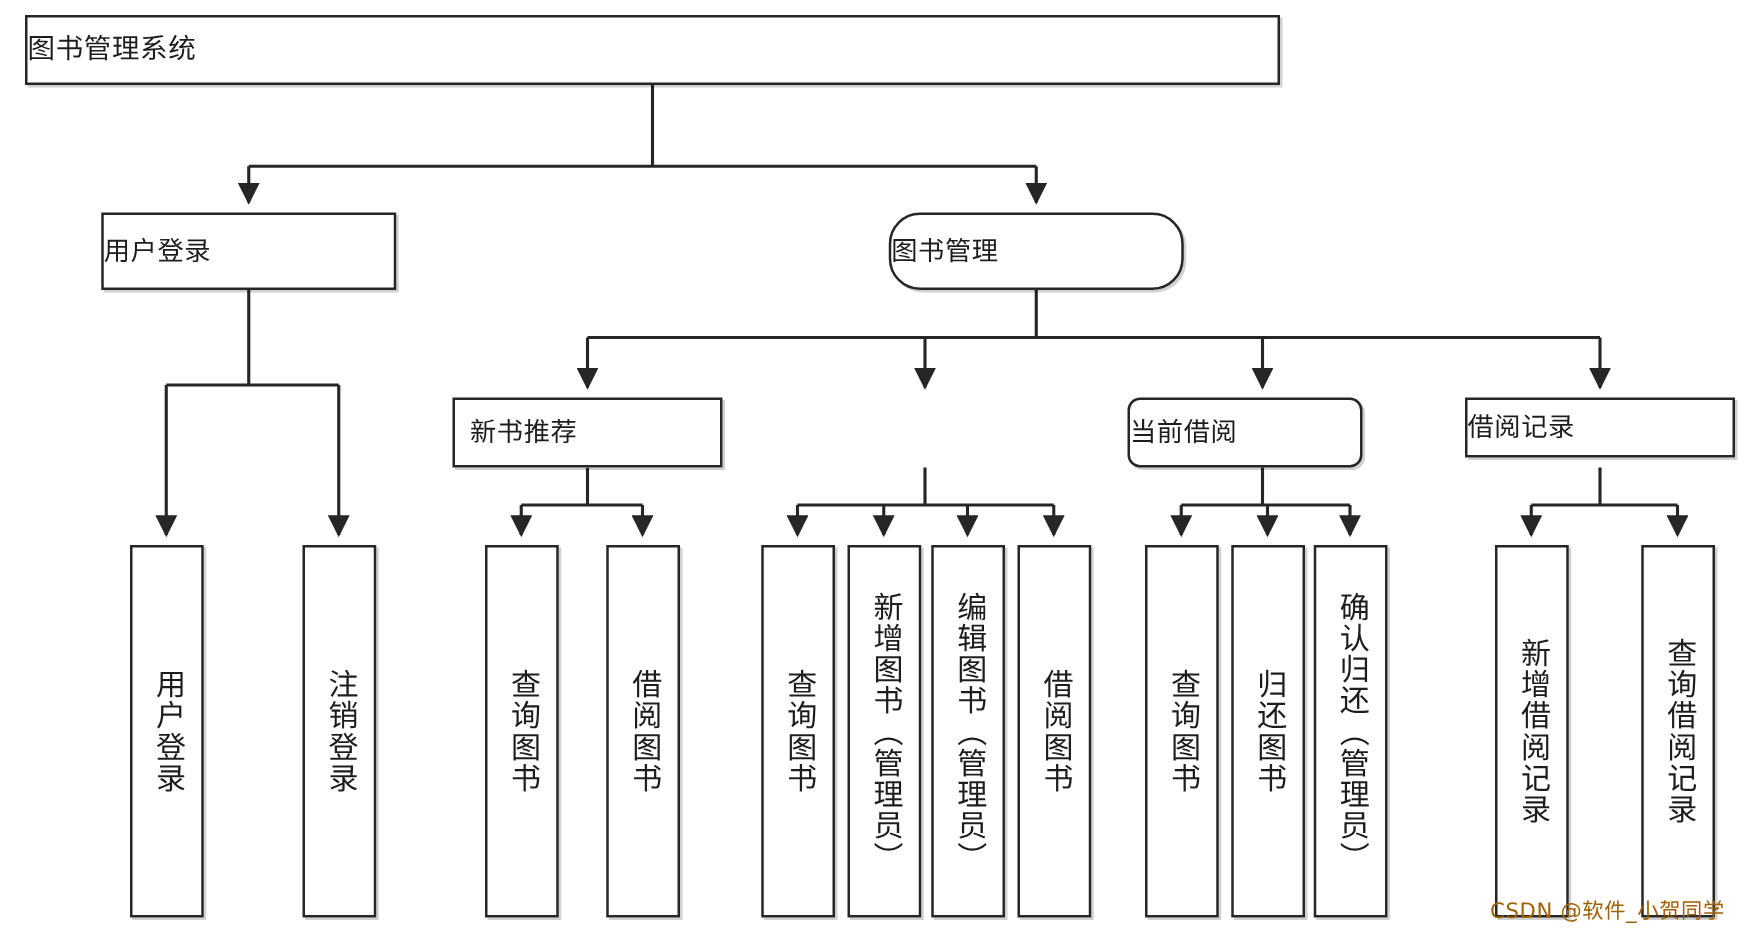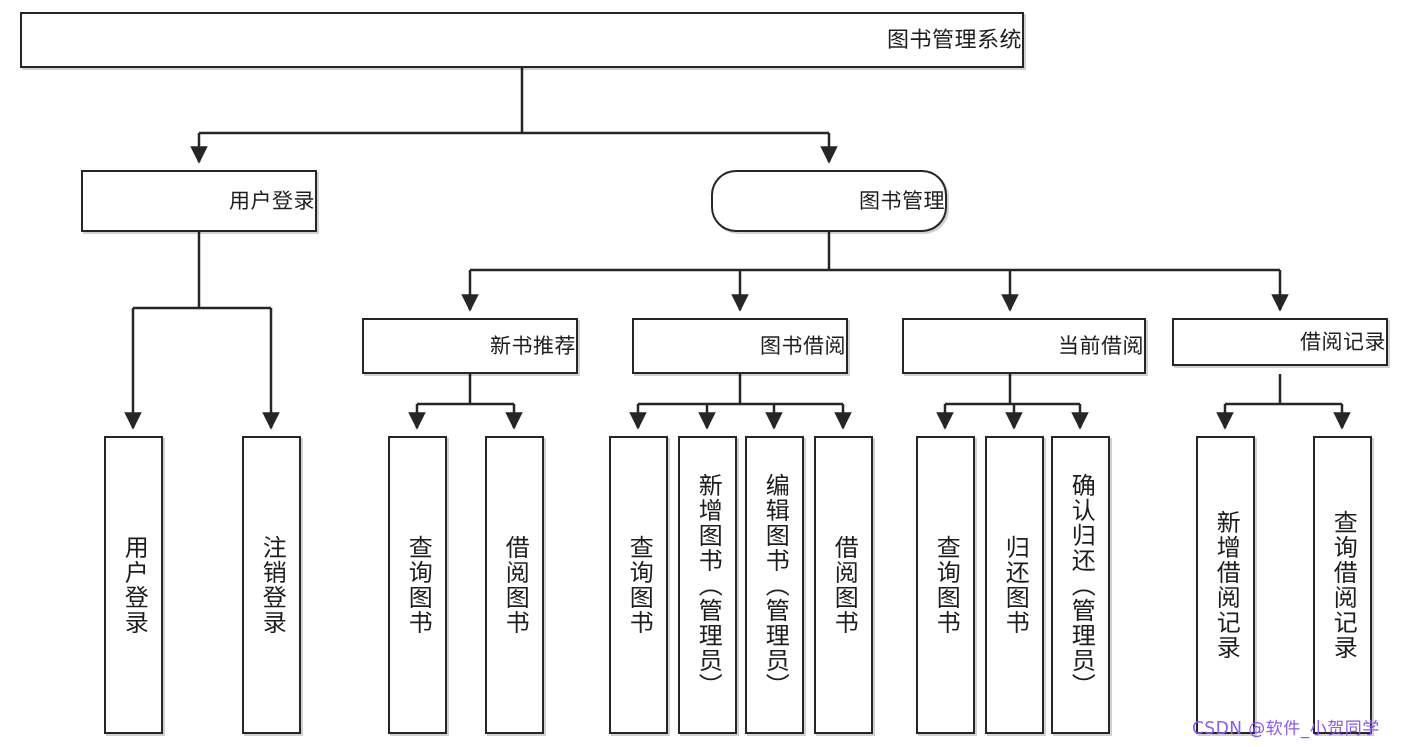--- a/index.html
+++ b/index.html
@@ -25,21 +25,21 @@
     pointer-events: none;
   }
   .node {
     position: absolute;
     box-sizing: border-box;
     background: #ffffff;
     border: 2.5px solid #262626;
     box-shadow: 2px 2px 0 rgba(0,0,0,0.18);
     display: flex;
     align-items: center;
-    justify-content: flex-end;
+    justify-content: flex-start;
     color: #1d1d1d;
   }
   .node-label {
     display: block;
     text-align: center;
     line-height: 1.18;
     white-space: nowrap;
   }
   
   .node.horiz .node-label {
@@ -61,21 +61,21 @@
     font-size: 24px;
     line-height: 1.06;
     letter-spacing: 1px;
     max-height: 100%;
   }
   .watermark {
     position: absolute;
     left: 1192px;
     top: 714px;
     font-size: 17px;
-    color: #8b5cf6;
+    color: #a16207;
     letter-spacing: 0.5px;
     white-space: nowrap;
     font-family: "DejaVu Sans", "Liberation Sans", sans-serif;
   }
 </style>
 </head>
 <body>
 
 <div id="canvas">
 
@@ -133,27 +133,24 @@
     <span class="node-label">图书管理系统</span>
   </div>
 
   <div class="node horiz" style="left: 81px; top: 170px; width: 236px; height: 62px;">
     <span class="node-label">用户登录</span>
   </div>
   <div class="node horiz" style="left: 711px; top: 170px; width: 236px; height: 62px; border-radius: 25px;">
     <span class="node-label">图书管理</span>
   </div>
 
-  <div class="node horiz" style="left: 362px; top: 318px; width: 216px; height: 56px;">
+  <div class="node horiz" style="left: 362px; top: 318px; width: 216px; height: 56px; padding-left: 12px;">
     <span class="node-label">新书推荐</span>
   </div>
-  <div class="node horiz" style="left: 632px; top: 318px; width: 216px; height: 56px;">
-    <span class="node-label">图书借阅</span>
-  </div>
-  <div class="node horiz" style="left: 902px; top: 318px; width: 244px; height: 56px;">
+  <div class="node horiz" style="left: 902px; top: 318px; width: 188px; height: 56px; border-radius: 10px;">
     <span class="node-label">当前借阅</span>
   </div>
   <div class="node horiz" style="left: 1172px; top: 318px; width: 216px; height: 48px;">
     <span class="node-label">借阅记录</span>
   </div>
 
   <div class="node vert" style="left: 104px; top: 436px; width: 59px; height: 298px;">
     <span class="node-label">用户登录</span>
   </div>
   <div class="node vert" style="left: 242px; top: 436px; width: 59px; height: 298px;">

